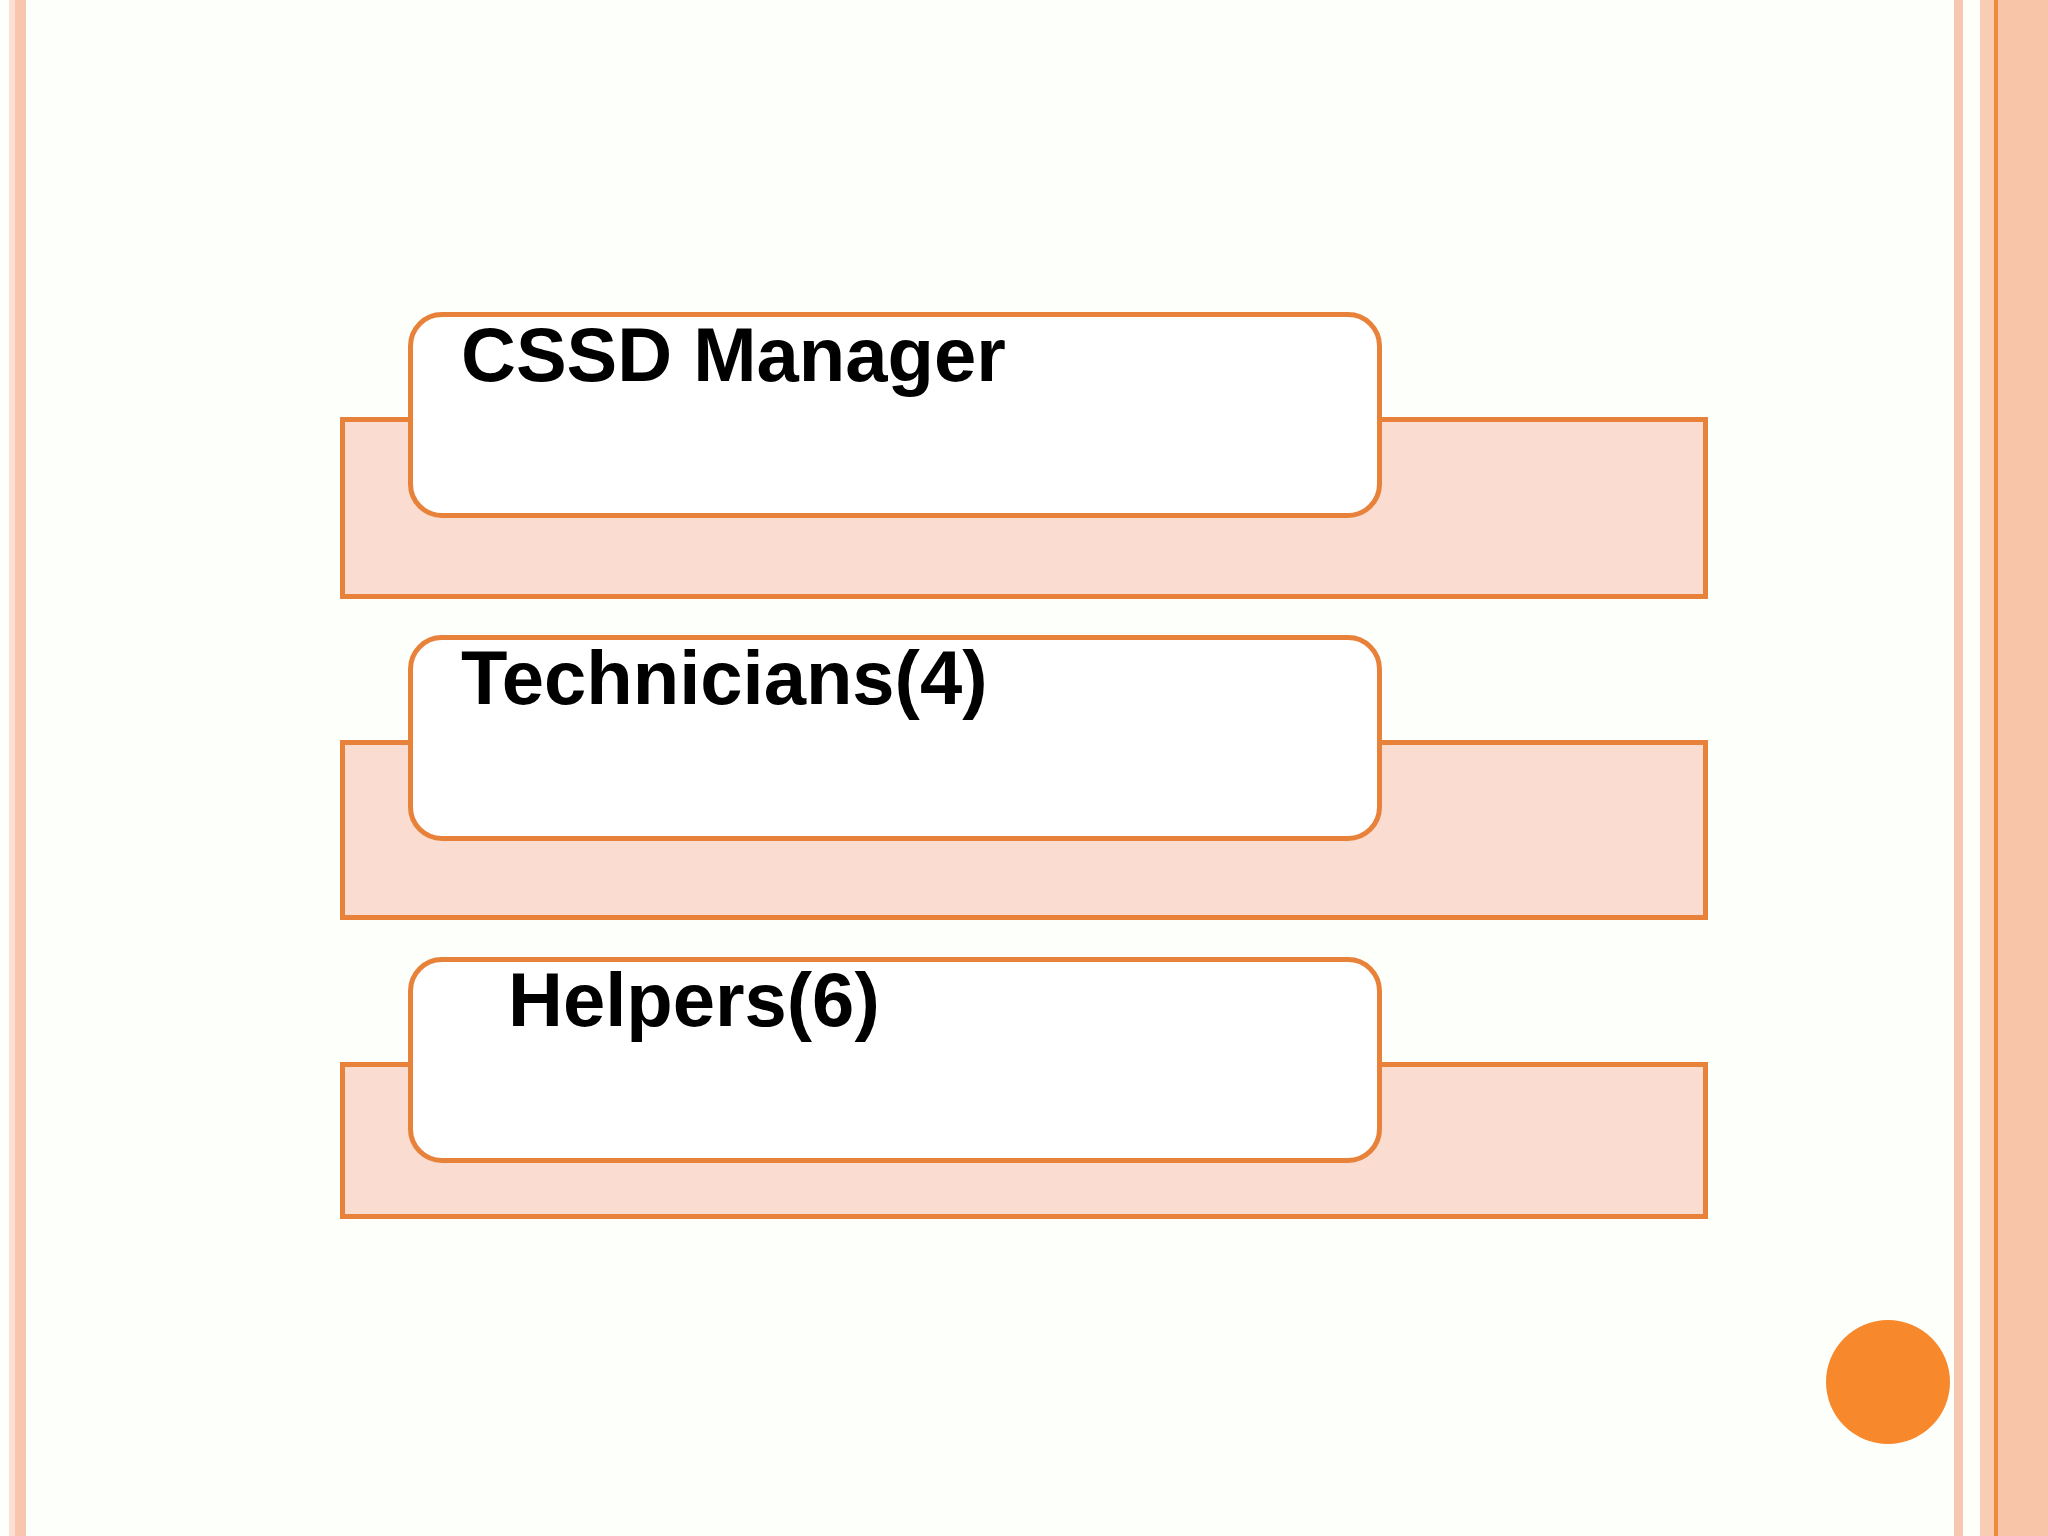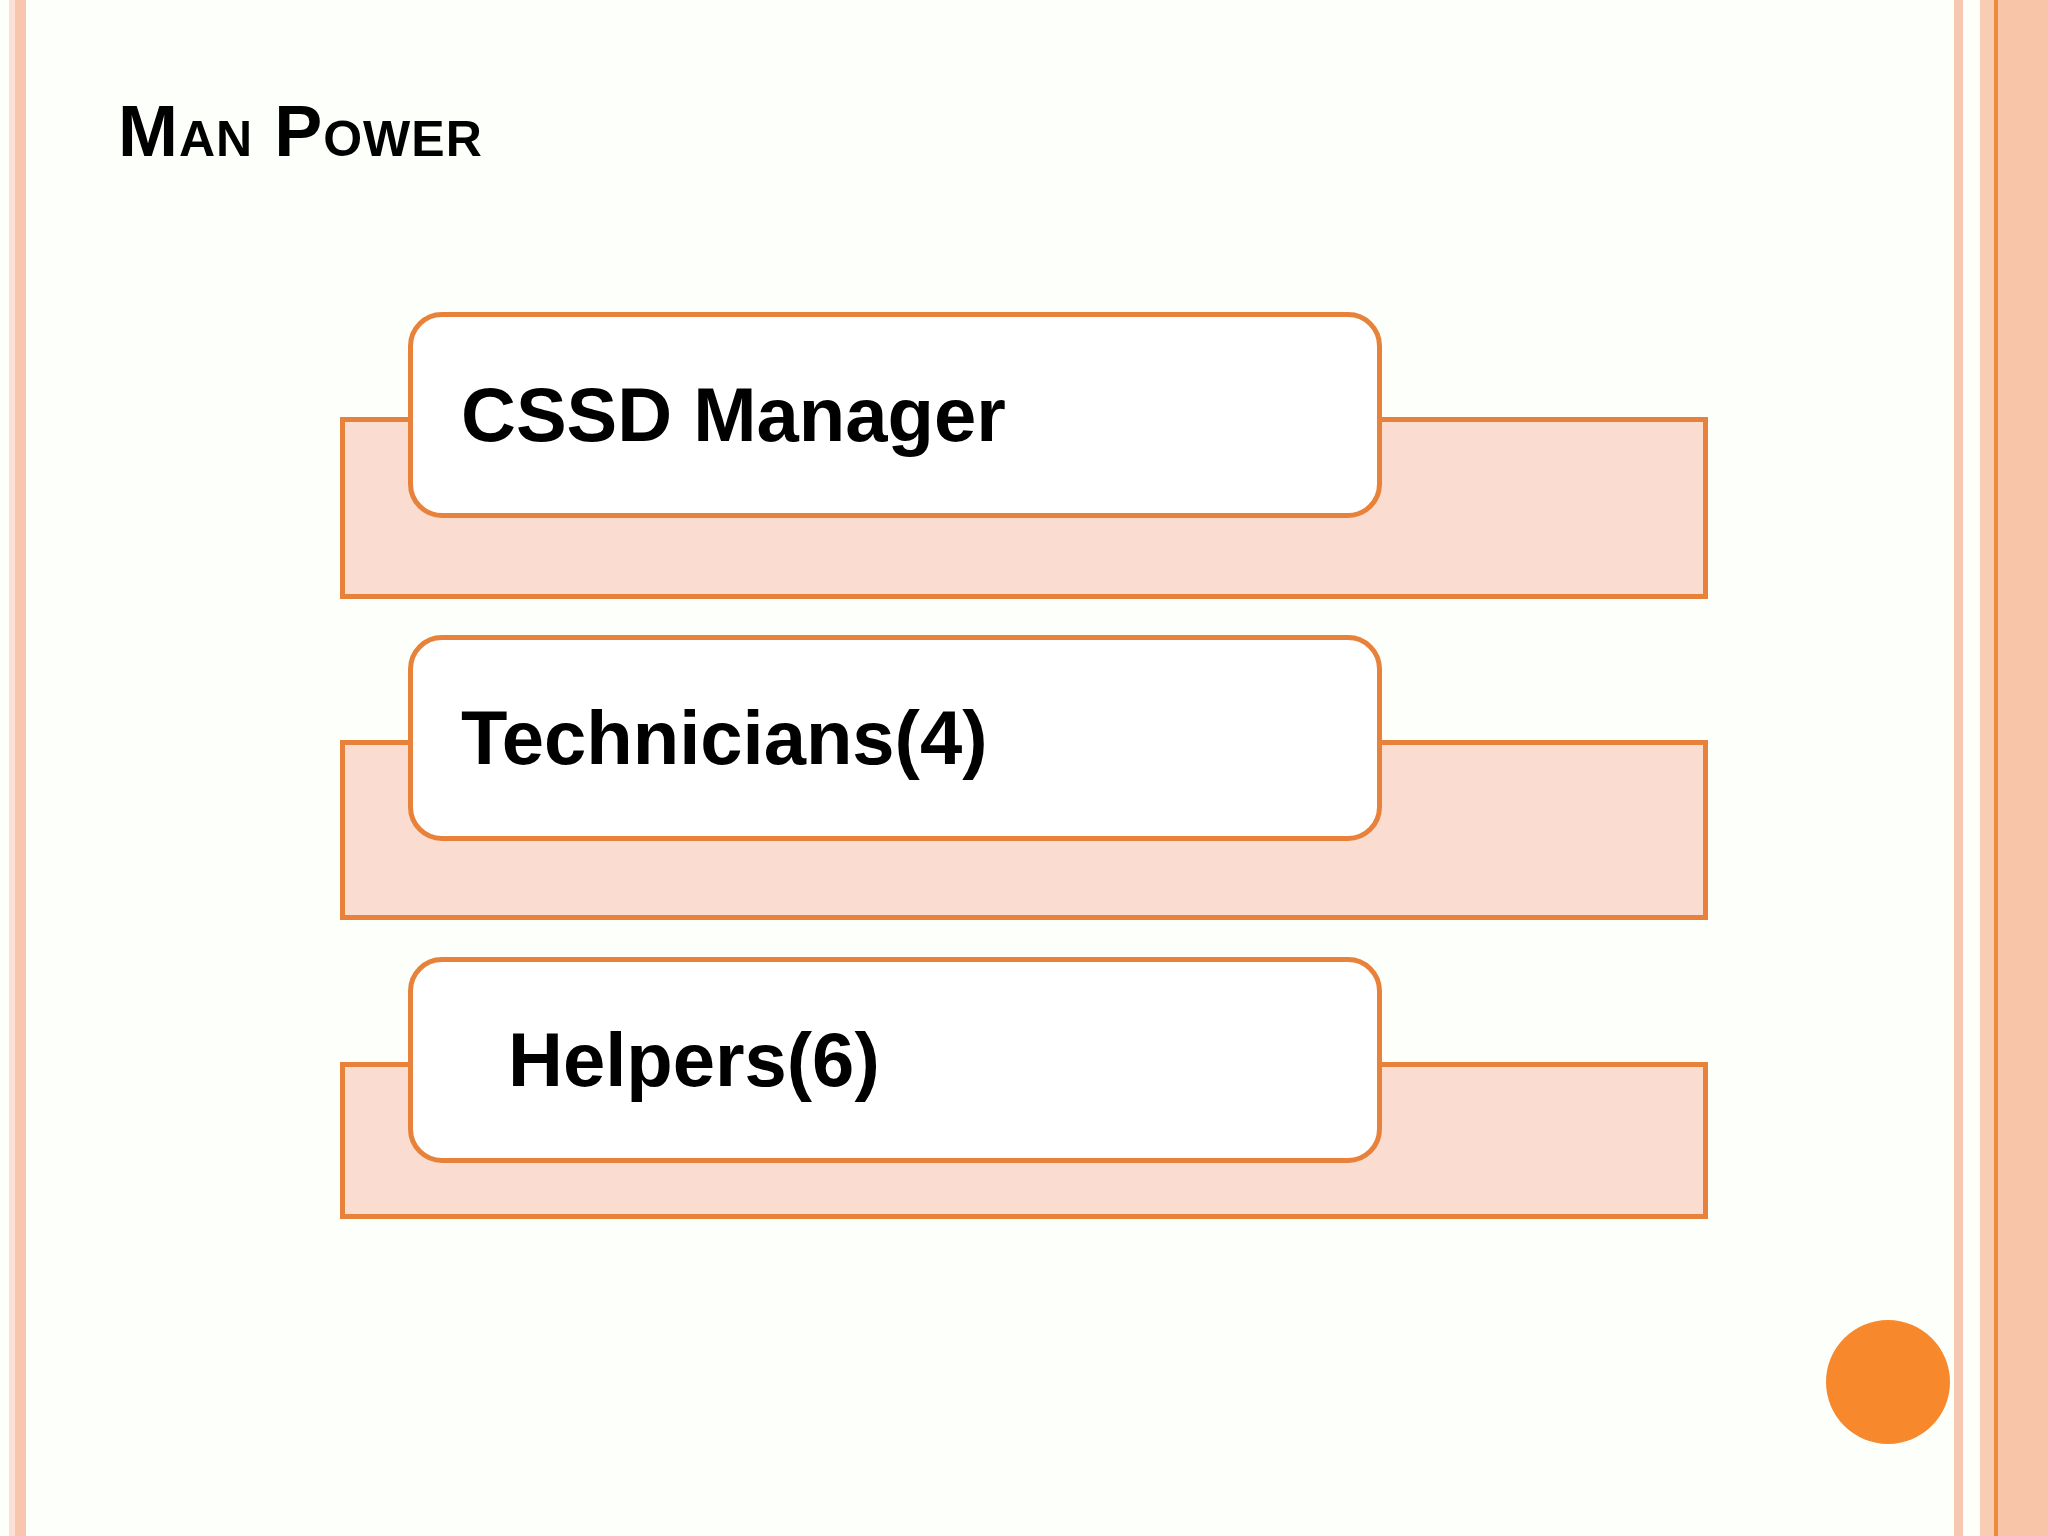--- a/index.html
+++ b/index.html
@@ -79,21 +79,20 @@
   .card {
     position: absolute;
     left: 408px;
     width: 974px;         
     height: 206px;
     background: #FFFFFF;
     border: 5px solid #E8813A;
     border-radius: 34px;
     box-sizing: border-box;
     display: flex;
-    align-items: center;
   }
 
   .card-label {
     padding-left: 48px;
     color: #000000;
     font-family: "Liberation Sans", sans-serif;
     font-weight: bold;
     font-size: 76px;
     line-height: 1;
     white-space: nowrap;
@@ -132,21 +131,20 @@
 
   <div class="edge-stripe left-stripe-a"></div>
   <div class="edge-stripe left-stripe-b"></div>
 
   <div class="edge-stripe right-band"></div>
   <div class="edge-stripe right-band-2"></div>
   <div class="edge-stripe right-line"></div>
   <div class="edge-stripe right-gap"></div>
   <div class="edge-stripe right-stripe-a"></div>
 
-  <div id="title">Man Power</div>
 
   <div id="diagram">
 
     <div class="row" id="row-1">
       <div class="band" id="band-1"></div>
       <div class="card" id="card-1">
         <span class="card-label">CSSD Manager</span>
       </div>
     </div>
 

